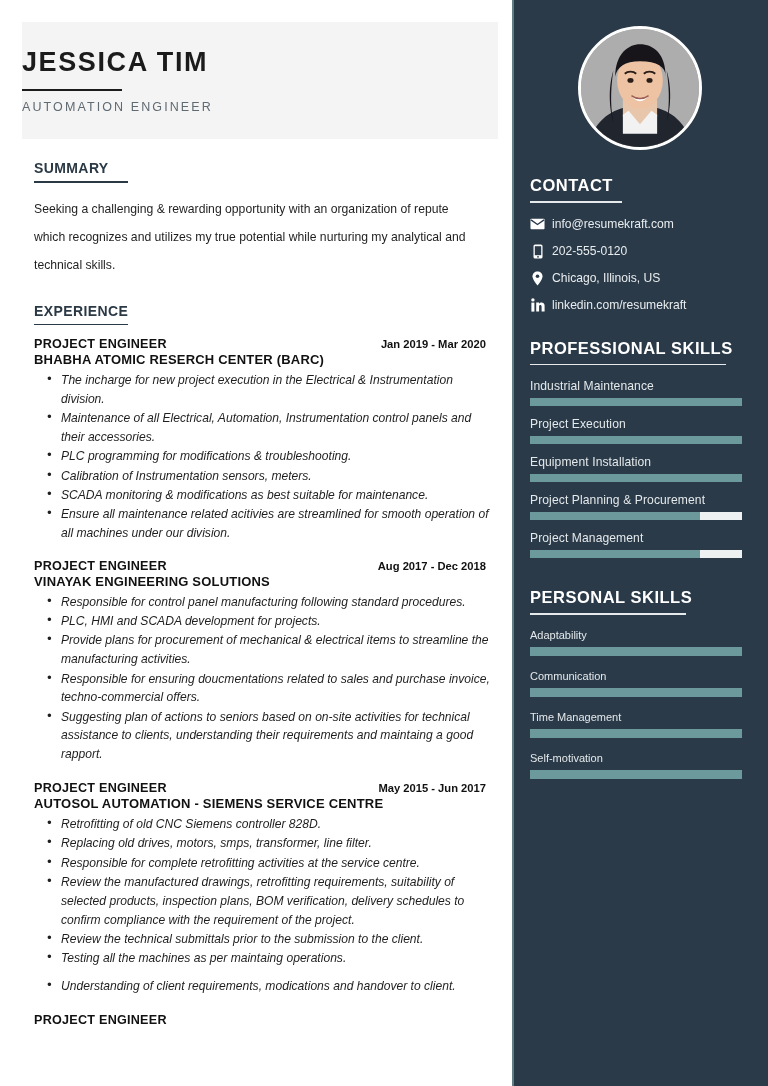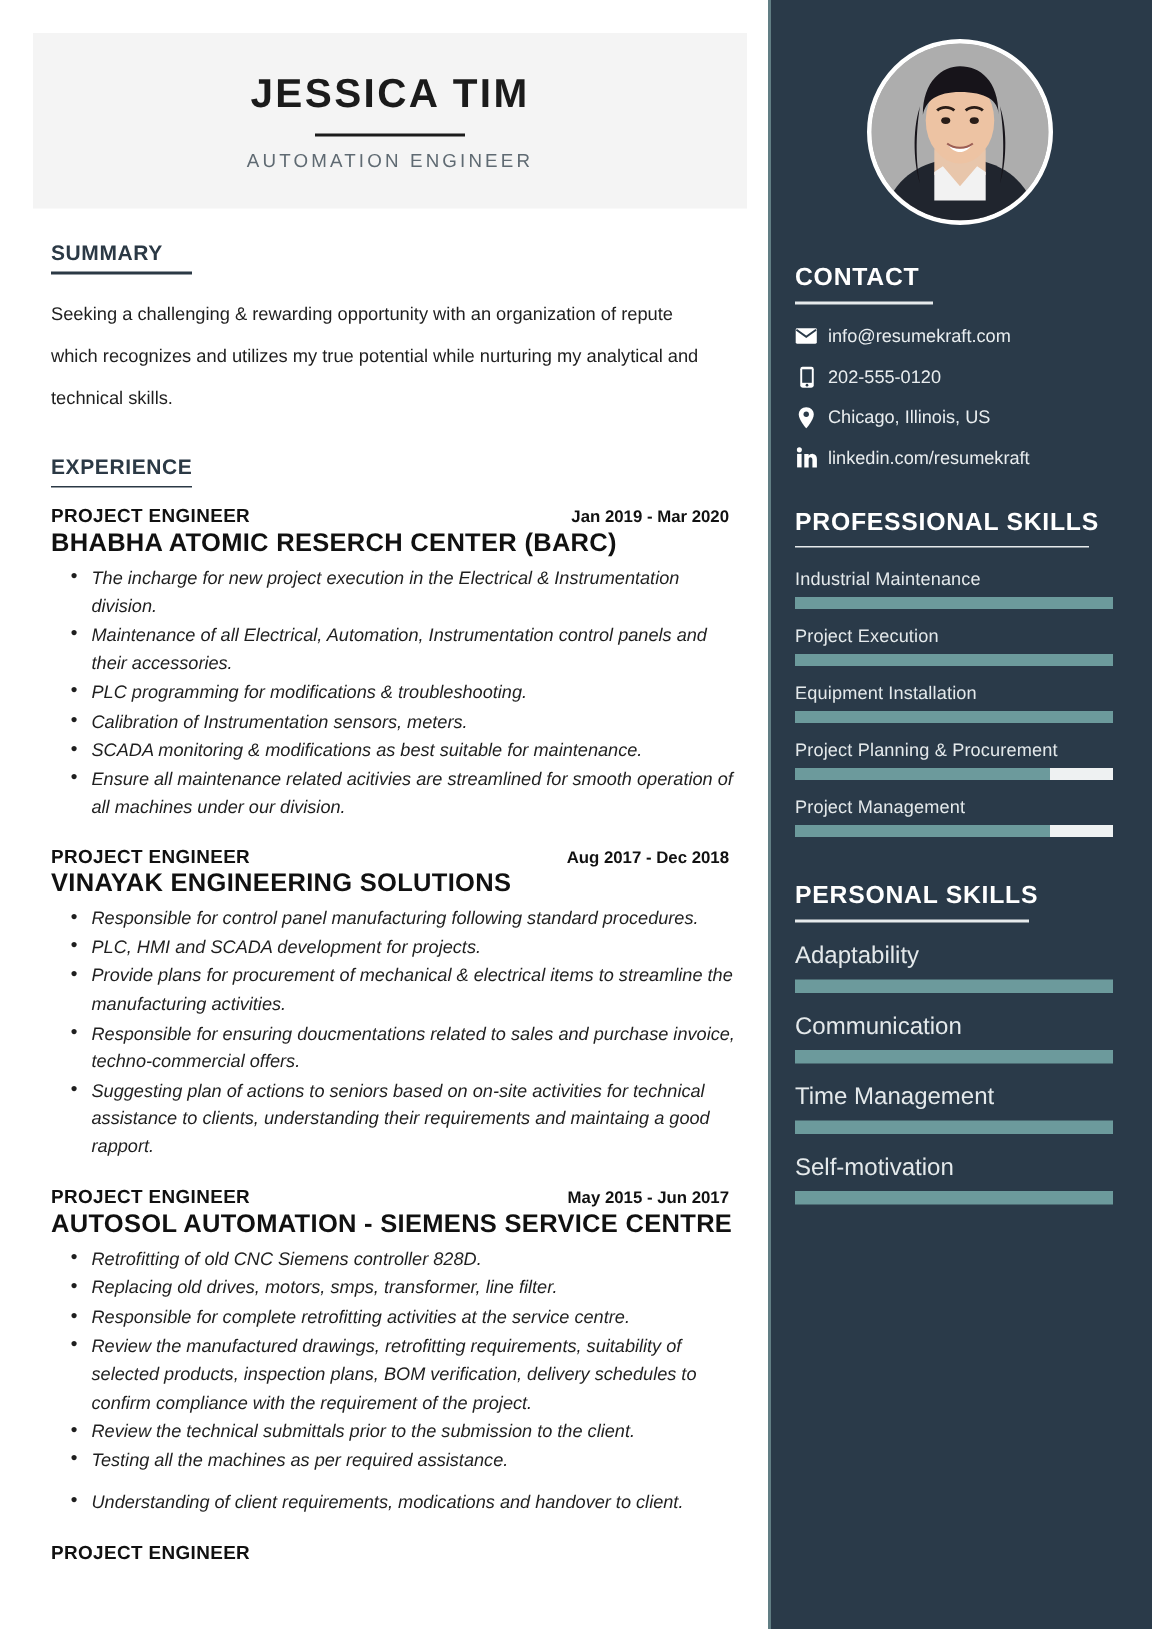--- a/index.html
+++ b/index.html
@@ -16,21 +16,21 @@
     position: absolute; left: 0; top: 0;
     width: 512px; height: 1086px;
     padding: 0;
     overflow: hidden;
   }
   .name-band {
     position: absolute; left: 22px; top: 22px;
     width: 476px; height: 117px;
     background: #f4f4f4;
     display: flex; flex-direction: column;
-    align-items: center; justify-content: center;
+    justify-content: center;
   }
   .full-name {
     font-size: 27px; font-weight: bold; letter-spacing: 1.6px;
     color: #1b1b1b;
   }
   .name-rule {
     width: 100px; height: 2px; background: #1b1b1b;
     margin: 11px 0 9px 0;
   }
   .job-title {
@@ -55,21 +55,21 @@
     display: flex; justify-content: space-between; align-items: baseline;
     width: 452px;
   }
   .job-role {
     font-size: 12.6px; font-weight: bold; letter-spacing: 0.25px; color: #111;
   }
   .job-date {
     font-size: 11.2px; font-weight: bold; color: #111; white-space: nowrap;
   }
   .job-company {
-    font-size: 17px; font-weight: bold; letter-spacing: 0.2px;
+    font-size: 13px; font-weight: bold; letter-spacing: 0.2px;
     color: #111; margin-top: 1px;
   }
   ul.bullets { list-style: none; margin: 4px 0 0 0; padding: 0; }
   ul.bullets li {
     position: relative; padding-left: 27px;
     font-size: 12.1px; line-height: 18.8px; color: #1f1f1f;
     margin-bottom: 0.5px; width: 456px; font-style: italic;
   }
   ul.bullets li::before {
     content: "\2022"; position: absolute; left: 13px; top: -1px;
@@ -121,21 +121,21 @@
     font-size: 12.1px; color: #e4e9eb; margin-bottom: 5px; letter-spacing: 0.1px;
   }
   .bar-track {
     width: 212px; height: 8px; background: #eef1f2;
   }
   .bar-fill { height: 8px; background: #6c9a9c; }
 
   .ps-block { margin-top: 30px; }
   .ps-skill { margin-bottom: 14px; }
   .ps-name {
-    font-size: 16px; color: #e4e9eb; margin-bottom: 6px;
+    font-size: 11px; color: #e4e9eb; margin-bottom: 6px;
   }
   .ps-track { width: 212px; height: 9px; background: #eef1f2; }
   .ps-fill { height: 9px; background: #6c9a9c; }
 </style>
 </head>
 <body>
 
 <div class="page">
 
   <div class="left-col">
@@ -194,21 +194,21 @@
             <span class="job-role">PROJECT ENGINEER</span>
             <span class="job-date">May 2015 - Jun 2017</span>
           </div>
           <div class="job-company">AUTOSOL AUTOMATION - SIEMENS SERVICE CENTRE</div>
           <ul class="bullets">
             <li>Retrofitting of old CNC Siemens controller 828D.</li>
             <li>Replacing old drives, motors, smps, transformer, line filter.</li>
             <li>Responsible for complete retrofitting activities at the service centre.</li>
             <li>Review the manufactured drawings, retrofitting requirements, suitability of selected products, inspection plans, BOM verification, delivery schedules to confirm compliance with the requirement of the project.</li>
             <li>Review the technical submittals prior to the submission to the client.</li>
-            <li>Testing all the machines as per required assistance.</li>
+            <li>Testing all the machines as per maintaing operations.</li>
             <li class="gap">Understanding of client requirements, modications and handover to client.</li>
           </ul>
         </div>
 
         <div class="trailing-role">PROJECT ENGINEER</div>
       </div>
 
     </div>
   </div>
 

